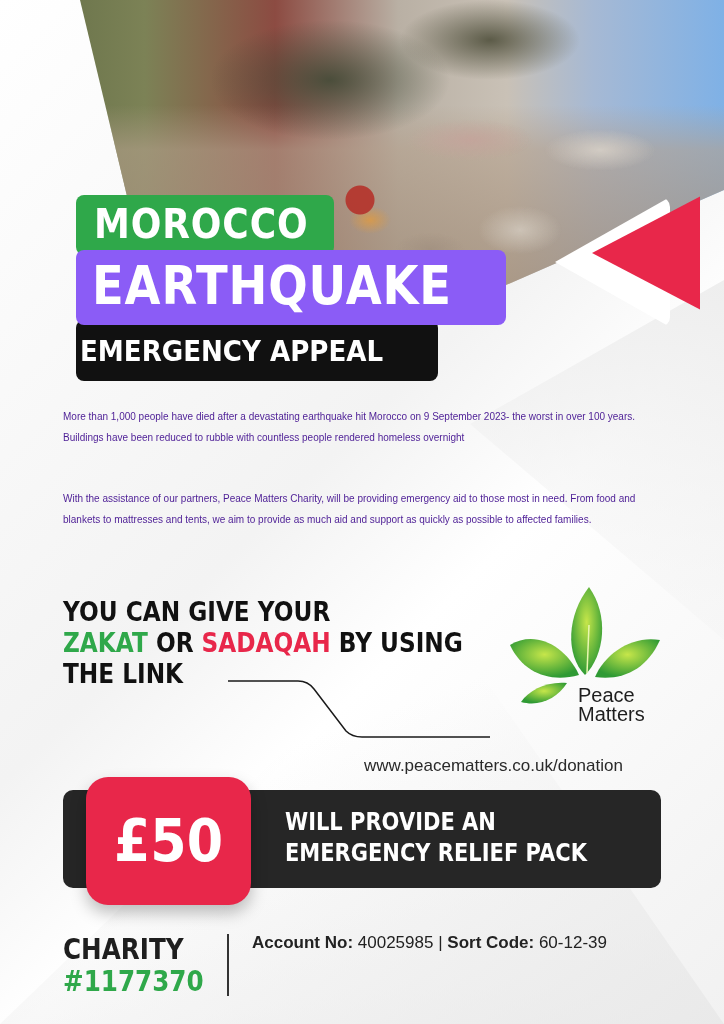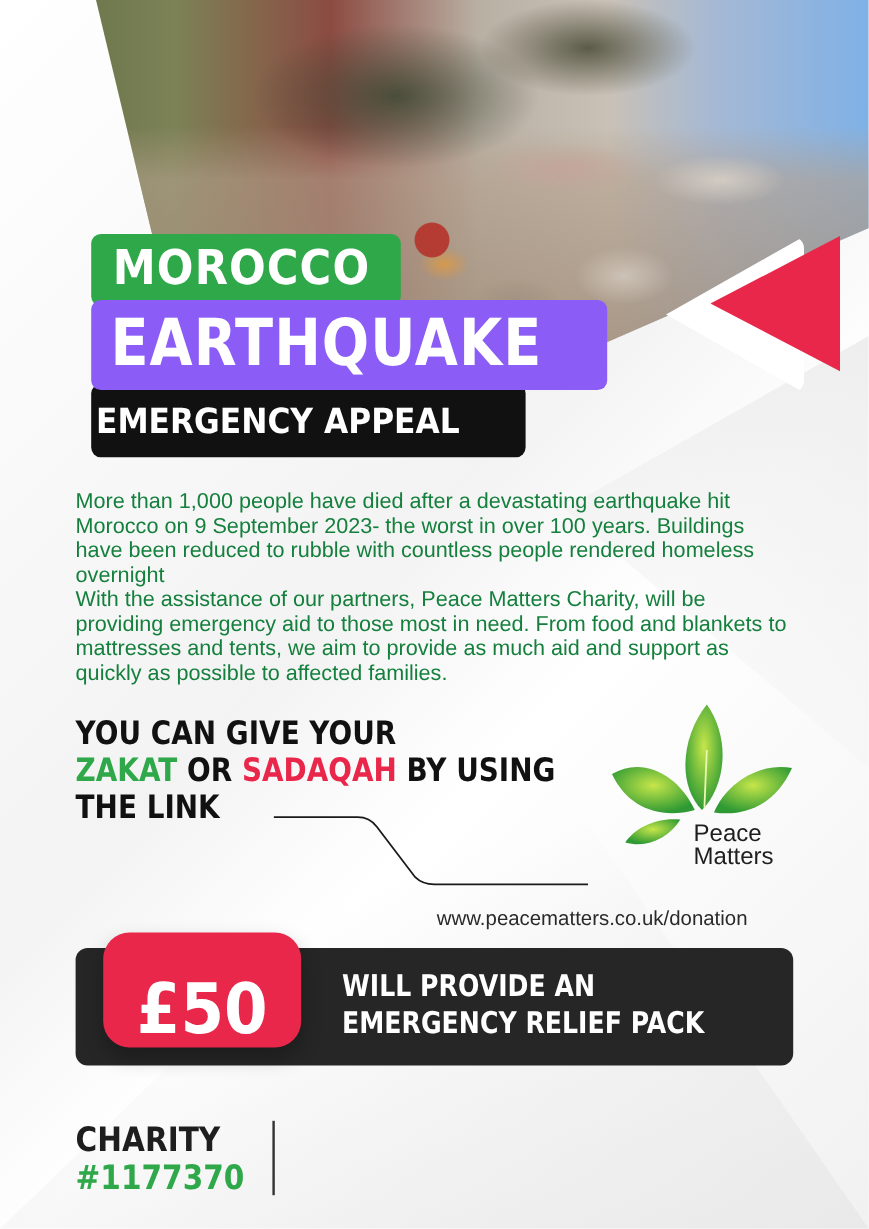--- a/index.html
+++ b/index.html
@@ -53,42 +53,42 @@
   .t-emergency span, .t-morocco span { display: inline-block; transform: scaleX(0.9); transform-origin: left; }
   .t-morocco { transform: none; }
 
   
   .tri-white { position: absolute; left: 555px; top: 197px; width: 115px; height: 130px;
     background: #ffffff; clip-path: polygon(100% 0, 100% 100%, 0 50%); border-radius: 10px; }
   .tri-red { position: absolute; left: 592px; top: 193px; width: 108px; height: 120px;
     background: #e8274a; clip-path: polygon(100% 3%, 100% 97%, 0 50%); }
 
   .para { position: absolute; left: 63px; width: 600px; font-family: "Liberation Sans", sans-serif;
-    font-size: 18px; line-height: 20.5px; color: #15803d; }
+    font-size: 10px; line-height: 20.5px; color: #4c1d95; }
   .p1 { top: 407px; }
   .p2 { top: 489px; }
 
   .cta { position: absolute; left: 63px; top: 596px; width: 450px; font-family: "DejaVu Sans", sans-serif;
     font-weight: bold; font-size: 27px; line-height: 31px; color: #111; }
   .cta .line { display: block; transform: scaleX(0.86); transform-origin: left; white-space: nowrap; }
   .green { color: #2fa84a; }
   .red { color: #e8274a; }
 
   .connector { position: absolute; left: 228px; top: 675px; width: 270px; height: 65px; }
 
   .logo { position: absolute; left: 505px; top: 585px; width: 160px; height: 145px; }
   .logo-text { position: absolute; left: 578px; top: 686px; font-family: "Liberation Sans", sans-serif;
     font-size: 20px; line-height: 19px; color: #1e1e1e; }
 
   .donate-link { position: absolute; left: 364px; top: 756px; font-family: "Liberation Sans", sans-serif;
     font-size: 17px; color: #2a2a2a; }
 
   .offer-bar { position: absolute; left: 63px; top: 790px; width: 598px; height: 98px; background: #262626;
     border-radius: 10px; }
-  .offer-price { position: absolute; left: 86px; top: 777px; width: 165px; height: 96px; background: #e8274a;
+  .offer-price { position: absolute; left: 86px; top: 777px; width: 165px; height: 128px; background: #e8274a;
     border-radius: 22px; box-shadow: 0 8px 16px rgba(0,0,0,0.25); color: #fff; font-weight: bold;
     font-family: "DejaVu Sans", sans-serif; font-size: 58px; text-align: center; line-height: 128px; }
   .offer-price span { display: inline-block; transform: scaleX(0.9); }
   .offer-text { position: absolute; left: 285px; top: 806px; color: #fff; font-family: "DejaVu Sans", sans-serif;
     font-weight: bold; font-size: 25px; line-height: 31px; }
   .offer-text span { display: block; transform: scaleX(0.84); transform-origin: left; white-space: nowrap; }
 
   .charity { position: absolute; left: 63px; top: 934px; font-family: "DejaVu Sans", sans-serif; font-weight: bold;
     font-size: 28px; line-height: 32px; }
   .charity span { display: block; transform: scaleX(0.88); transform-origin: left; }
@@ -154,13 +154,14 @@
   <span>WILL PROVIDE AN</span>
   <span>EMERGENCY RELIEF PACK</span>
 </div>
 
 <div class="charity">
   <span>CHARITY</span>
   <span class="num">#1177370</span>
 </div>
 <div class="divider"></div>
 <div class="bank">
+  <div><b>Account No:</b><span> 40025985</span><span style="white-space:pre"> | </span><b>Sort Code:</b><span> 60-12-39</span></div>
 </div>
 
 </body></html>

